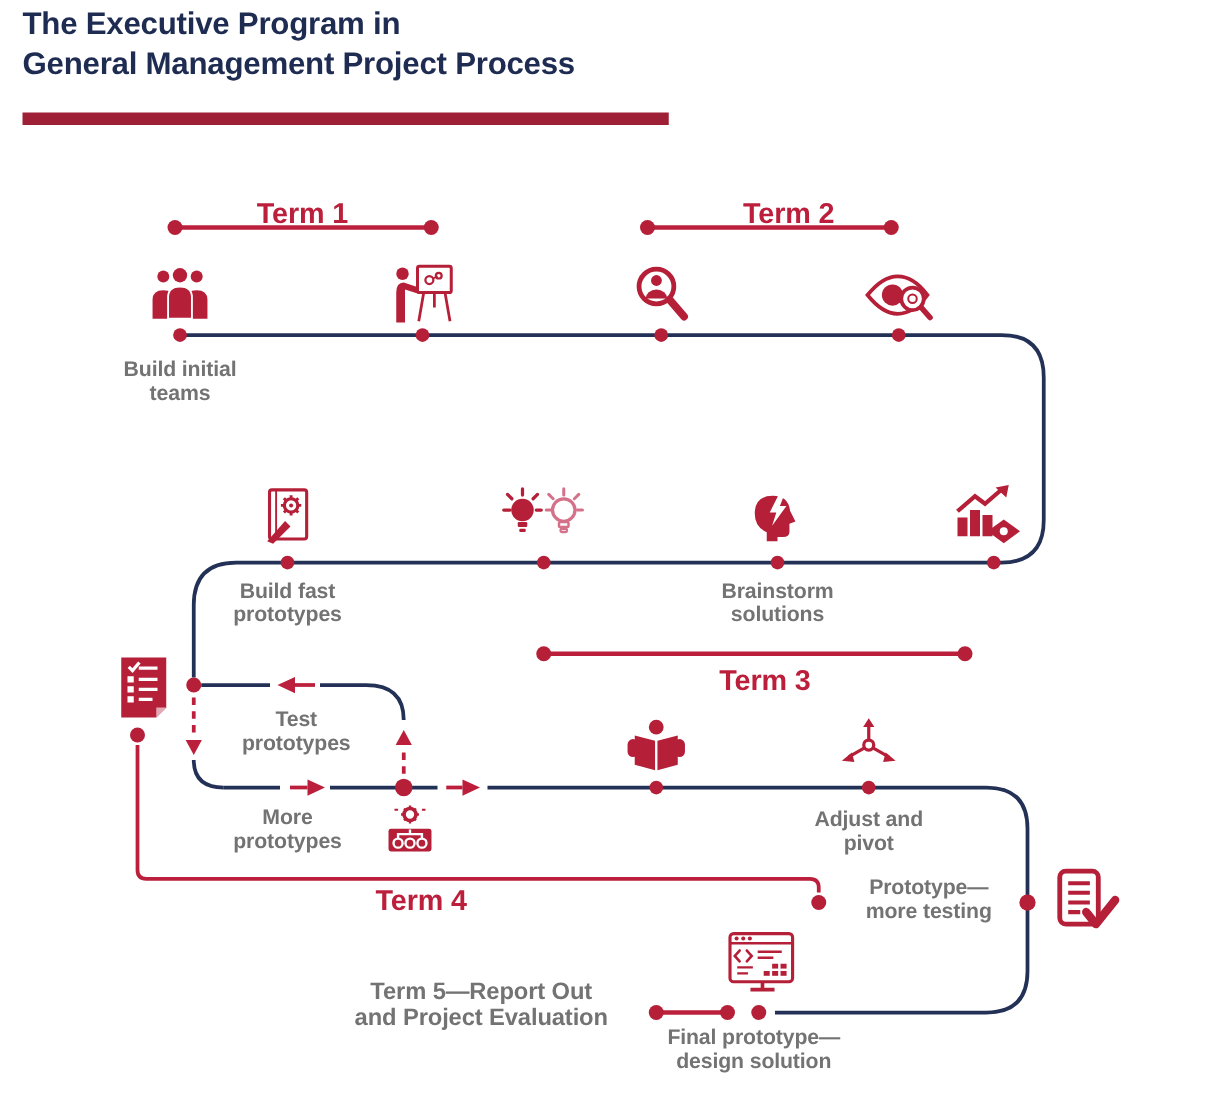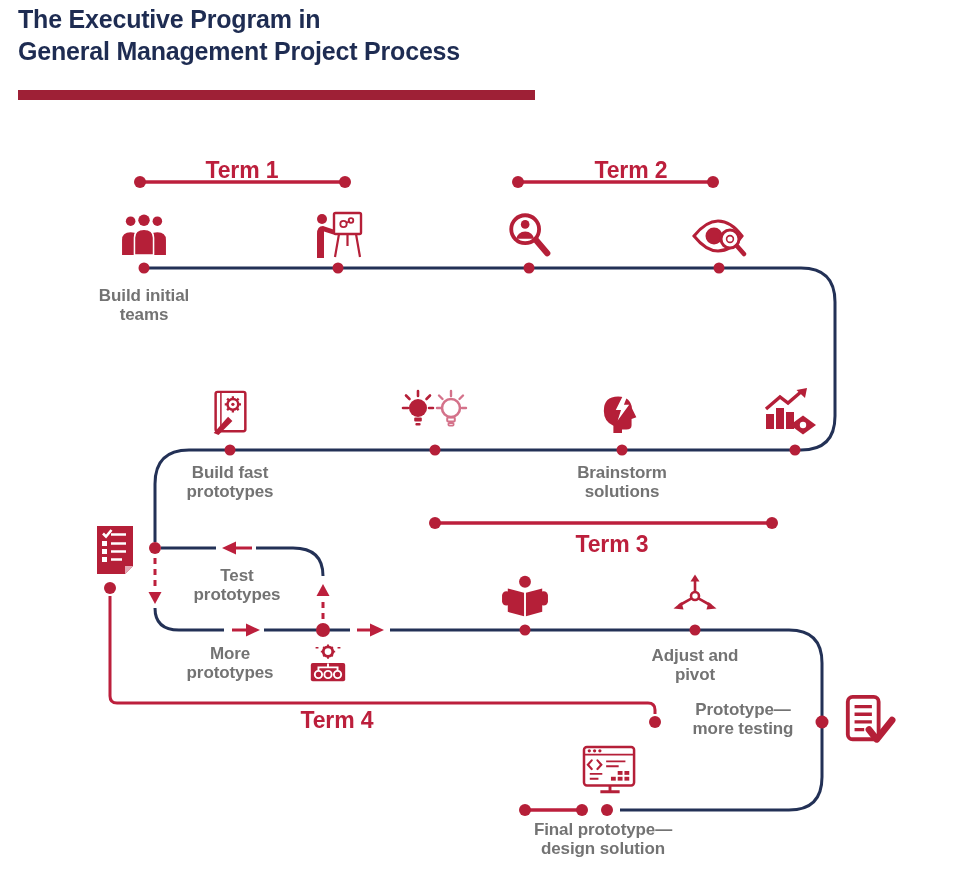--- a/index.html
+++ b/index.html
@@ -230,20 +230,22 @@
         <rect x="44" y="33" width="5" height="4"></rect>
       <rect x="30" y="33" width="5" height="4"></rect>
     </g>
     <path d="M29,42 v5 M19,48.5 h20" stroke="#b51f38" stroke-width="3"></path>
   </svg>
 
   <div class="label term" style="left:167px;top:157px;width:150px">Term 1</div>
   <div class="label term" style="left:556px;top:157px;width:150px">Term 2</div>
   <div class="label term" style="left:537px;top:531px;width:150px">Term 3</div>
   <div class="label term" style="left:262px;top:707px;width:150px">Term 4</div>
+  <div class="label t5" style="left:250px;top:783px;width:270px">Term 5—Report Out
+and Project Evaluation</div>
 
   <div class="label" style="left:69px;top:286px;width:150px">Build initial
 teams</div>
 
   <div class="label" style="left:150px;top:463px;width:160px">Build fast
 prototypes</div>
   <div class="label" style="left:547px;top:463px;width:150px">Brainstorm
 solutions</div>
 
   <div class="label" style="left:162px;top:566px;width:150px">Test

